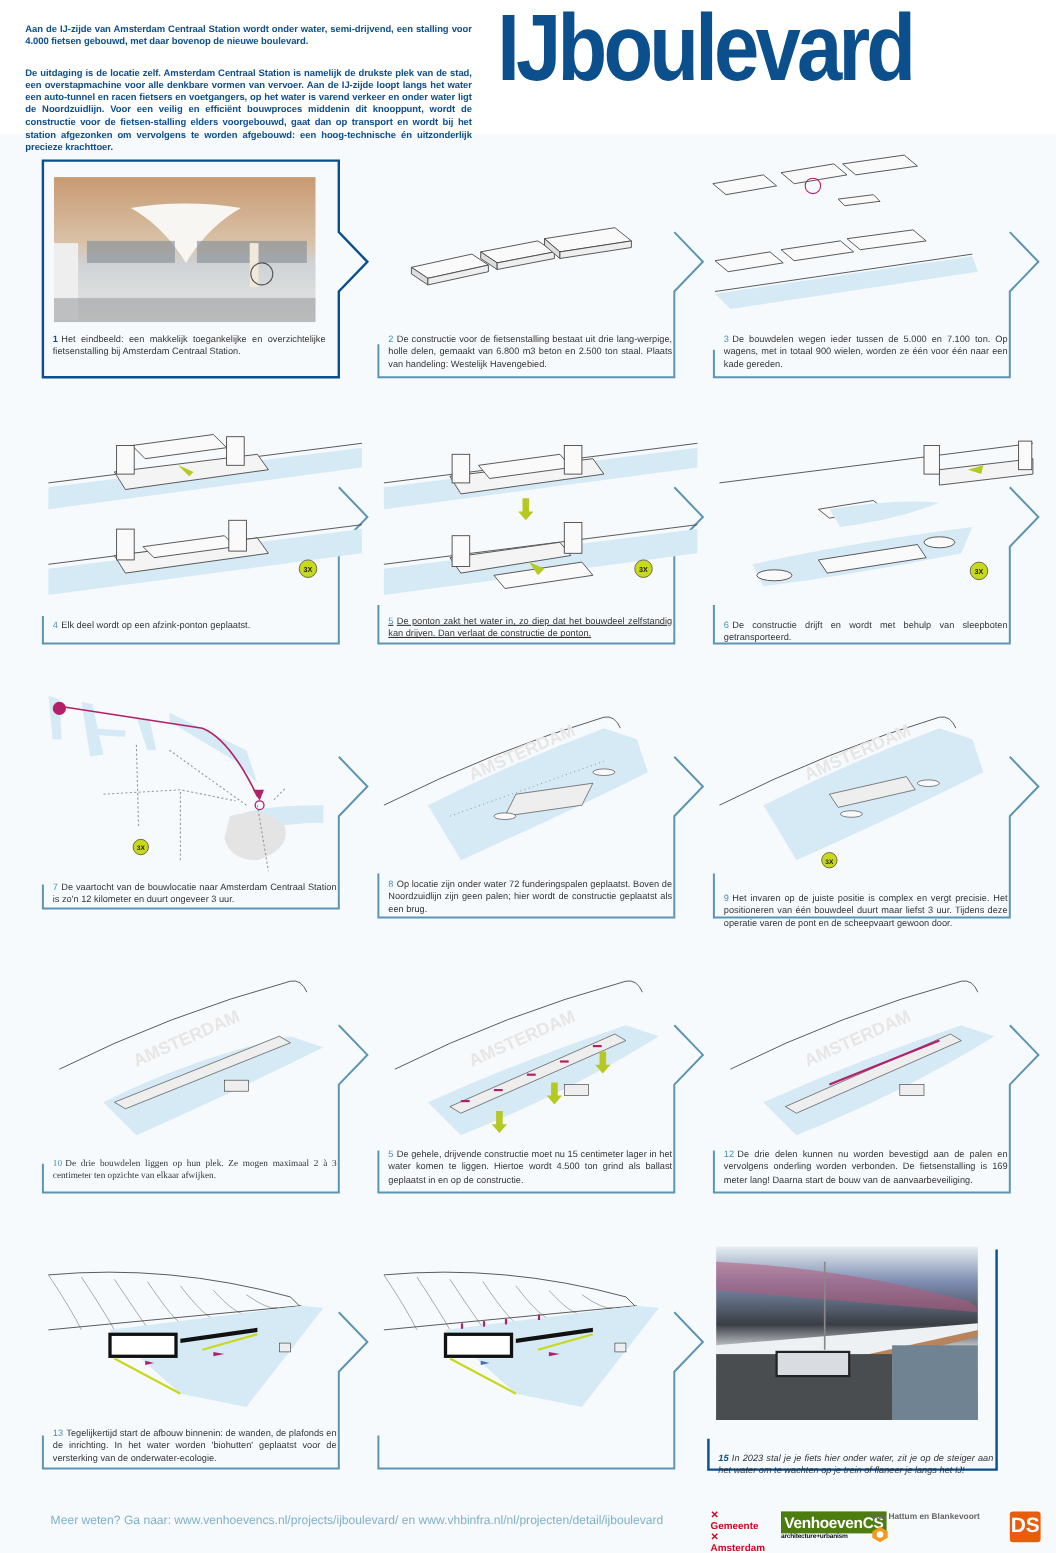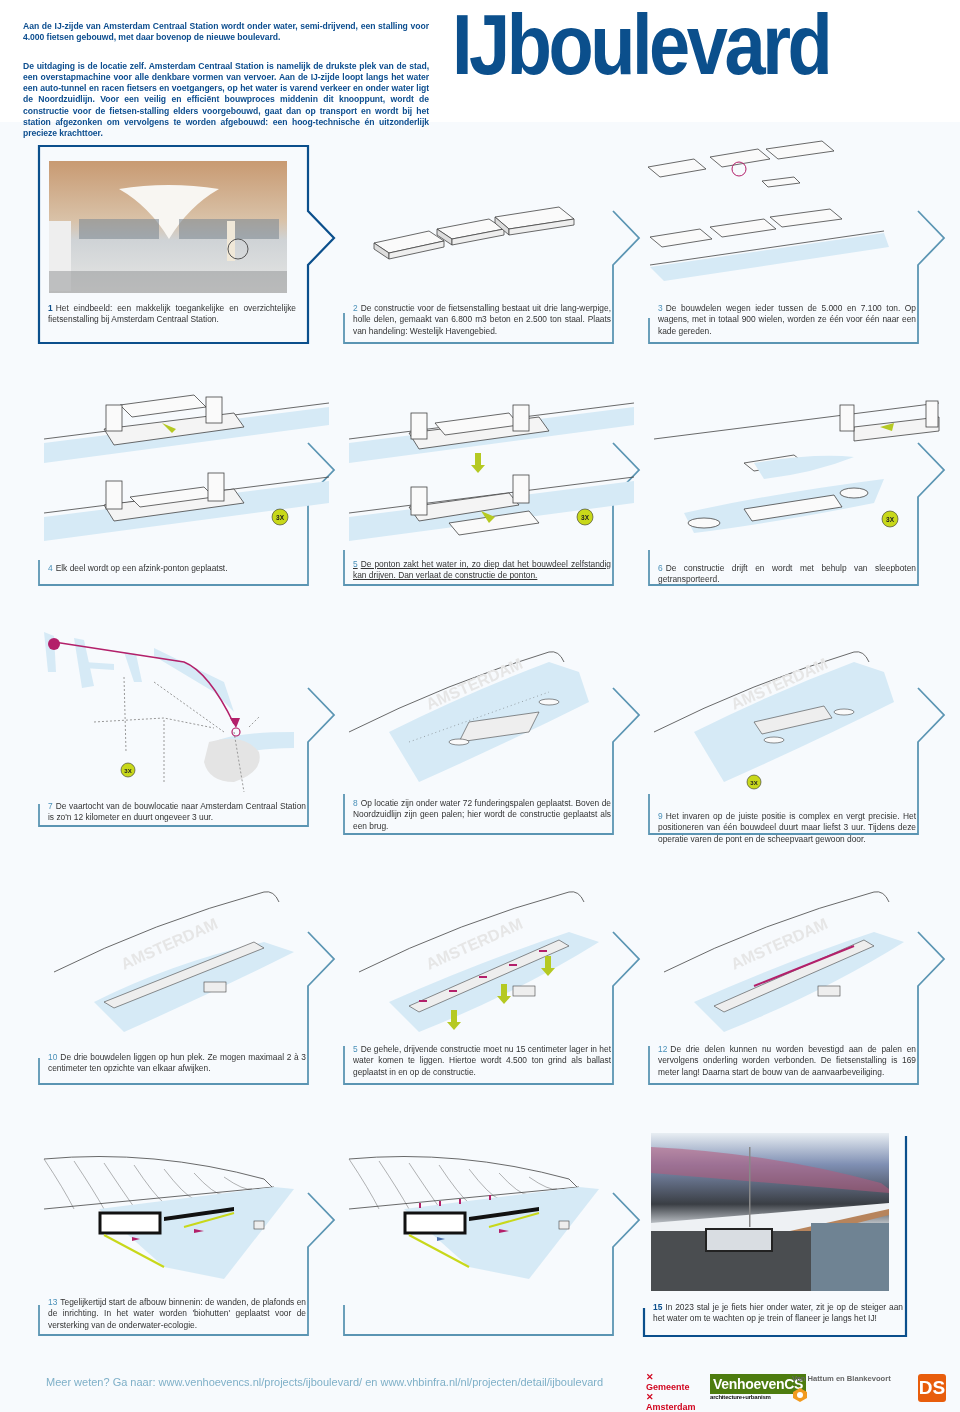--- a/index.html
+++ b/index.html
@@ -271,21 +271,21 @@
   <svg class="frame" viewBox="0 0 305 228" width="305" height="228">
     <path d="M272 70 L298 97 L272 124 V222 H3 V196" fill="none" stroke="#5b95b3" stroke-width="1.8"></path>
   </svg>
   <svg class="art" viewBox="0 0 285 170" style="top:10px;height:170px;">
     <path d="M50 130 Q130 90 220 70 L250 80 Q170 120 80 160 Z" fill="#d6eaf6"></path>
     <path d="M10 100 Q110 50 220 20 Q230 18 235 30" fill="none" stroke="#444" stroke-width="0.8"></path>
     <text x="80" y="98" font-size="16" fill="#e6e6e6" font-weight="bold" transform="rotate(-24 80 98)" font-family="Liberation Sans, sans-serif">AMSTERDAM</text>
     <path d="M60 130 L210 70 L220 76 L70 136 Z" fill="#eee" stroke="#444" stroke-width="0.6"></path>
     <rect x="160" y="110" width="22" height="10" fill="#eee" stroke="#444" stroke-width="0.6"></rect>
   </svg>
-  <div class="caption" style="top:190px;">
+  <div class="caption" style="top:190px;font-family:Liberation Serif, serif;">
     <span class="num">10</span><span>De drie bouwdelen liggen op hun plek. Ze mogen maximaal 2 à 3 centimeter ten opzichte van elkaar afwijken.</span>
   </div>
 </div>
 
 <div class="panel" style="left:341px;top:862px;">
   <svg class="frame" viewBox="0 0 305 228" width="305" height="228">
     <path d="M272 70 L298 97 L272 124 V222 H3 V184" fill="none" stroke="#5b95b3" stroke-width="1.8"></path>
   </svg>
   <svg class="art" viewBox="0 0 285 170" style="top:10px;height:170px;">
     <path d="M40 130 Q130 90 220 60 L250 70 Q170 120 70 160 Z" fill="#d6eaf6"></path>
@@ -396,21 +396,21 @@
   <svg class="photo" style="left:10px;top:5px;" width="238" height="158" viewBox="0 0 238 158">
     <rect width="238" height="158" fill="url(#pg15)"></rect>
     <path d="M0 14 Q120 20 230 50 L238 56 L238 60 L0 40 Z" fill="#b7597c" opacity="0.55"></path>
     <path d="M0 90 L238 70 L238 80 L150 104 L0 100 Z" fill="#eef1f4"></path>
     <path d="M130 100 L238 76 L238 82 L135 108 Z" fill="#b7845c"></path>
     <rect x="0" y="98" width="160" height="60" fill="#4a4d50"></rect>
     <rect x="55" y="96" width="66" height="22" fill="#d9dde2" stroke="#222" stroke-width="2"></rect>
     <rect x="160" y="90" width="78" height="68" fill="#6f8393"></rect>
     <rect x="98" y="14" width="1.5" height="80" fill="#888"></rect>
   </svg>
-  <div class="caption" style="top:174px;width:250px;">
+  <div class="caption" style="top:192px;width:250px;font-style:italic;">
     <span class="num">15</span><span>In 2023 stal je je fiets hier onder water, zit je op de steiger aan het water om te wachten op je trein of flaneer je langs het IJ!</span>
   </div>
 </div>
 
 <div class="footer-link">Meer weten? Ga naar: www.venhoevencs.nl/projects/ijboulevard/  en  www.vhbinfra.nl/nl/projecten/detail/ijboulevard</div>
 
 <div class="logos">
   <div class="logo-ams">
     <span>
         <span class="x">✕</span>

